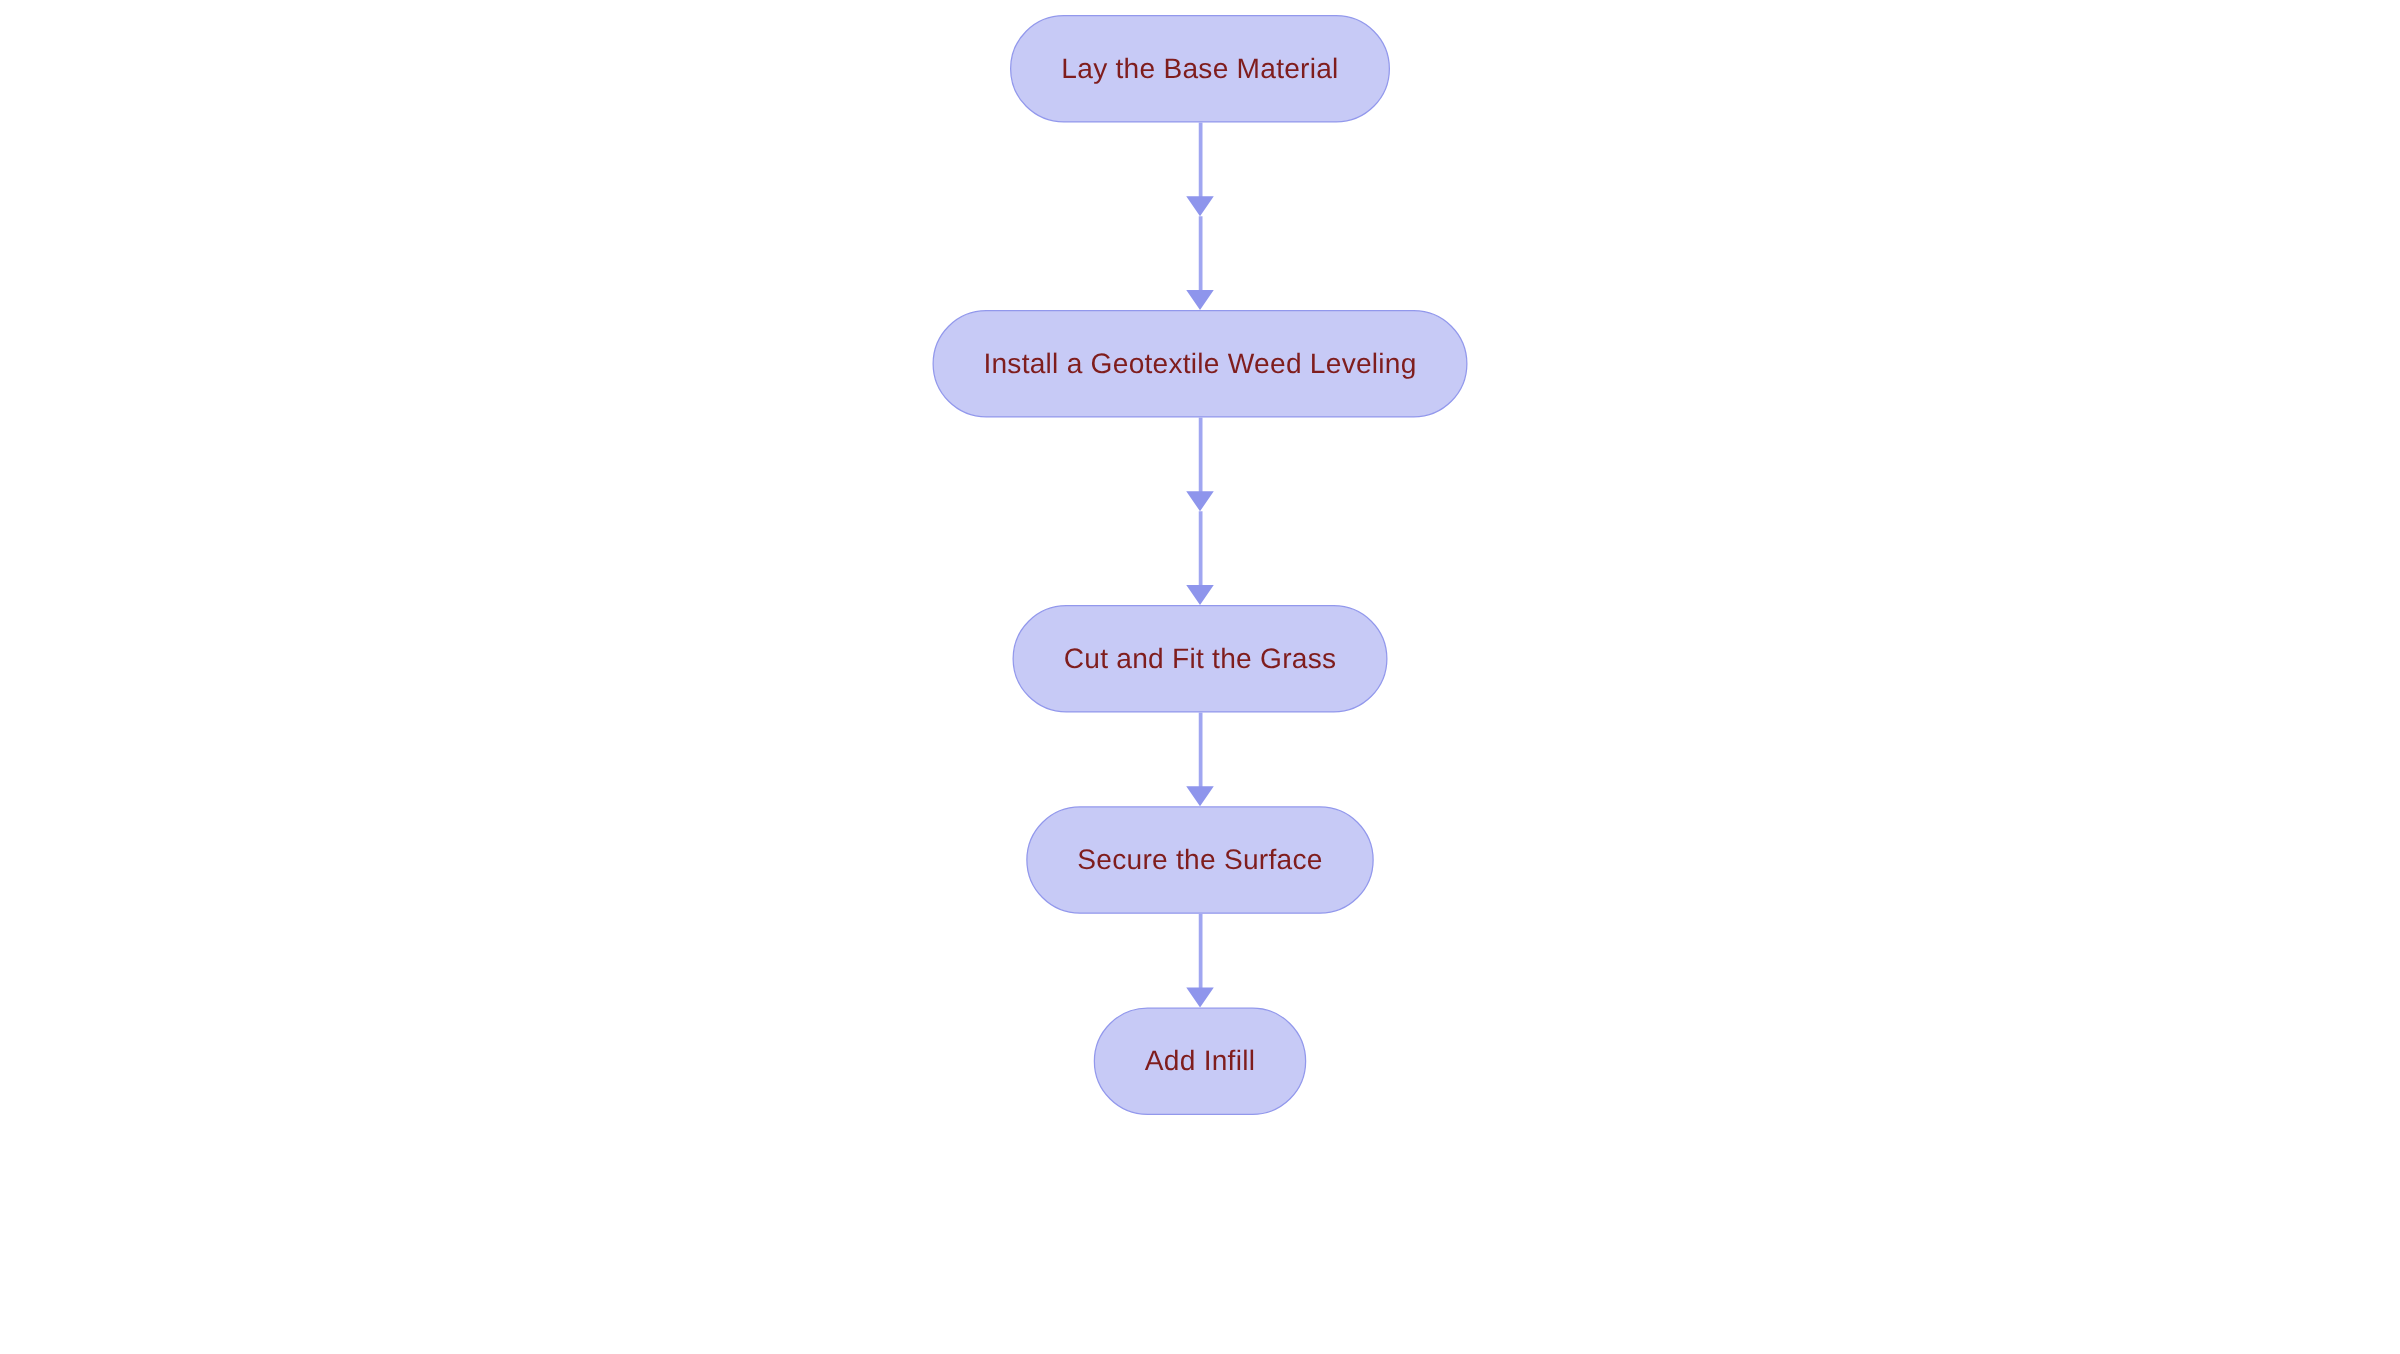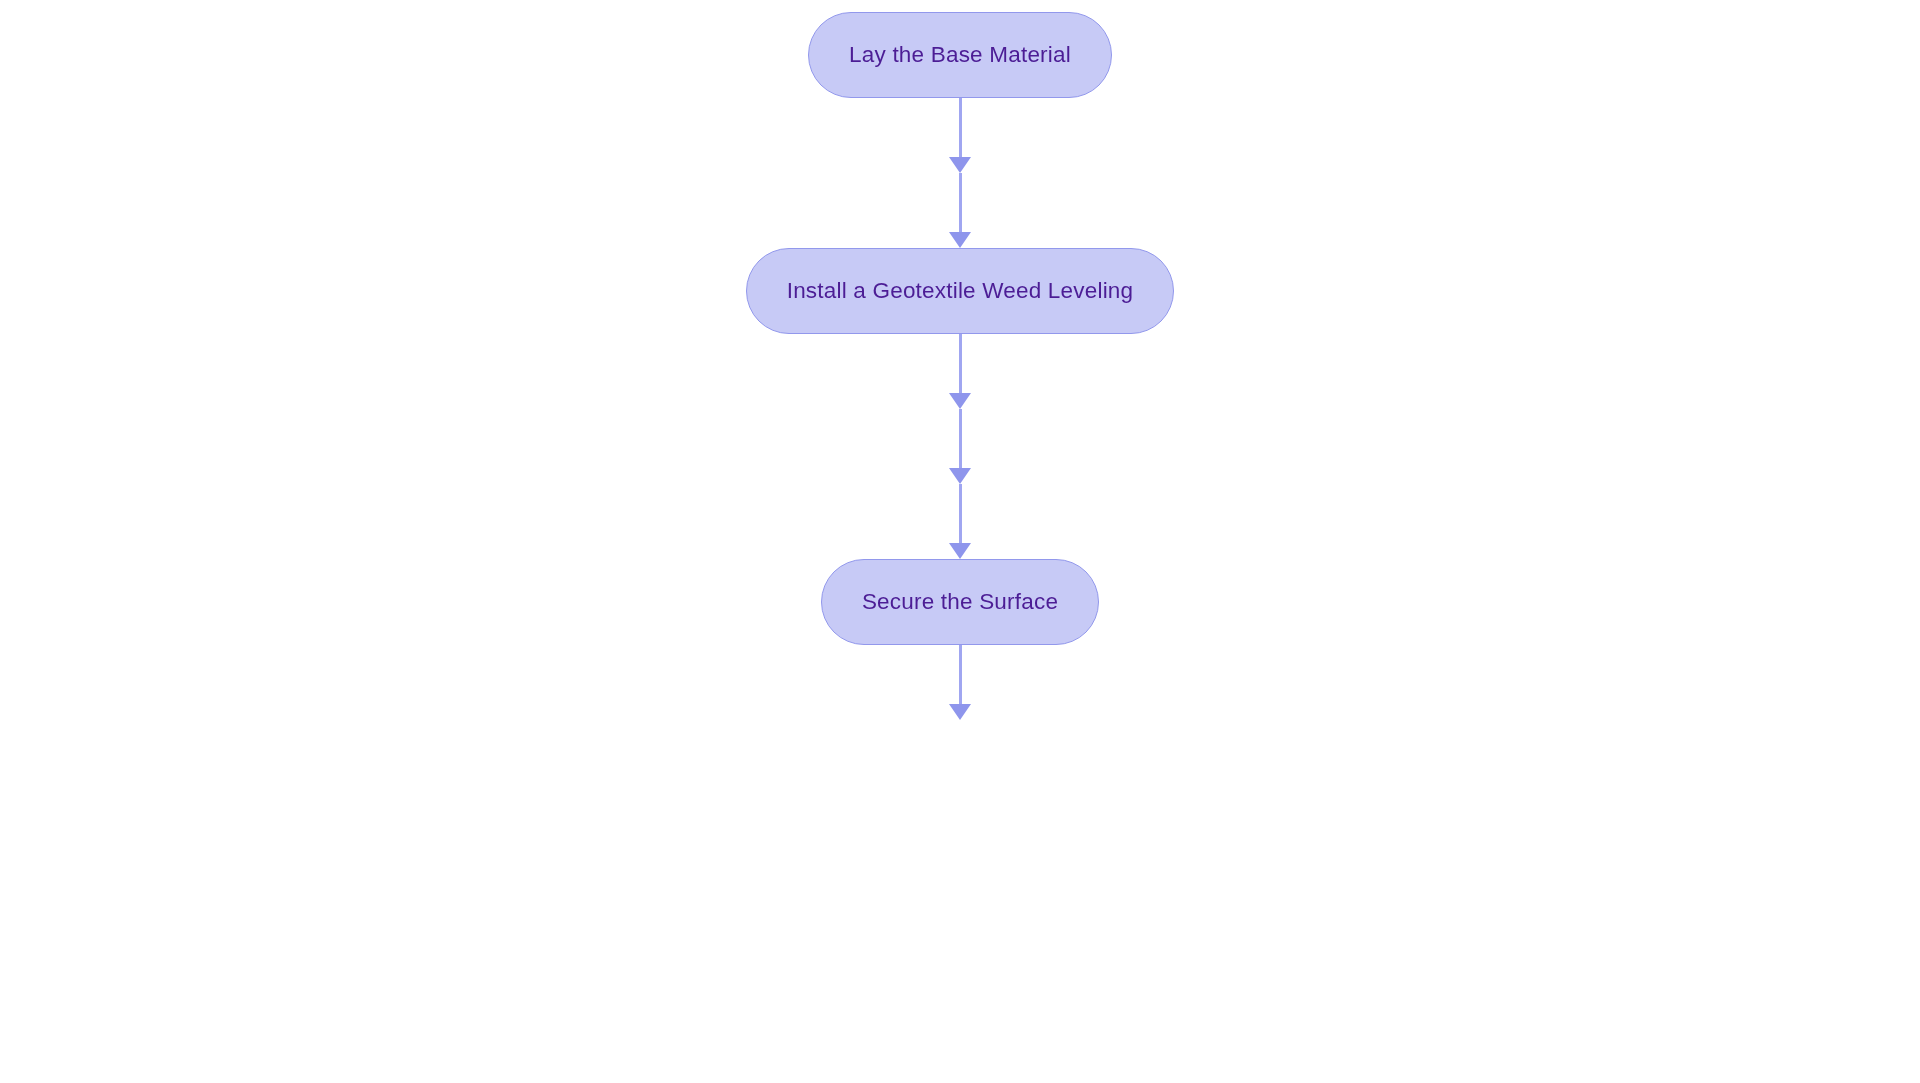--- a/index.html
+++ b/index.html
@@ -27,21 +27,21 @@
     box-sizing: border-box;
     background: #c7caf6;
     border: 1.5px solid #9298ec;
     border-radius: 44px;
     display: flex;
     align-items: center;
     justify-content: center;
     flex: 0 0 auto;
   }
   .node span {
-    color: #4c1d95;
+    color: #7f1d1d;
     font-size: 22.5px;
     letter-spacing: 0.2px;
     white-space: nowrap;
   }
   .connector {
     height: 75px;
     display: flex;
     flex-direction: column;
     align-items: center;
     flex: 0 0 auto;
@@ -89,29 +89,35 @@
     <div class="line"></div>
     <div class="arrowhead"></div>
   </div>
 
 
   <div class="connector">
     <div class="line"></div>
     <div class="arrowhead"></div>
   </div>
 
+  <div class="node">
+    <span>Cut and Fit the Grass</span>
+  </div>
 
   <div class="connector">
     <div class="line"></div>
     <div class="arrowhead"></div>
   </div>
 
   <div class="node">
     <span>Secure the Surface</span>
   </div>
 
   <div class="connector">
     <div class="line"></div>
     <div class="arrowhead"></div>
   </div>
 
+  <div class="node">
+    <span>Add Infill</span>
+  </div>
 
 </div>
 
 </body></html>

